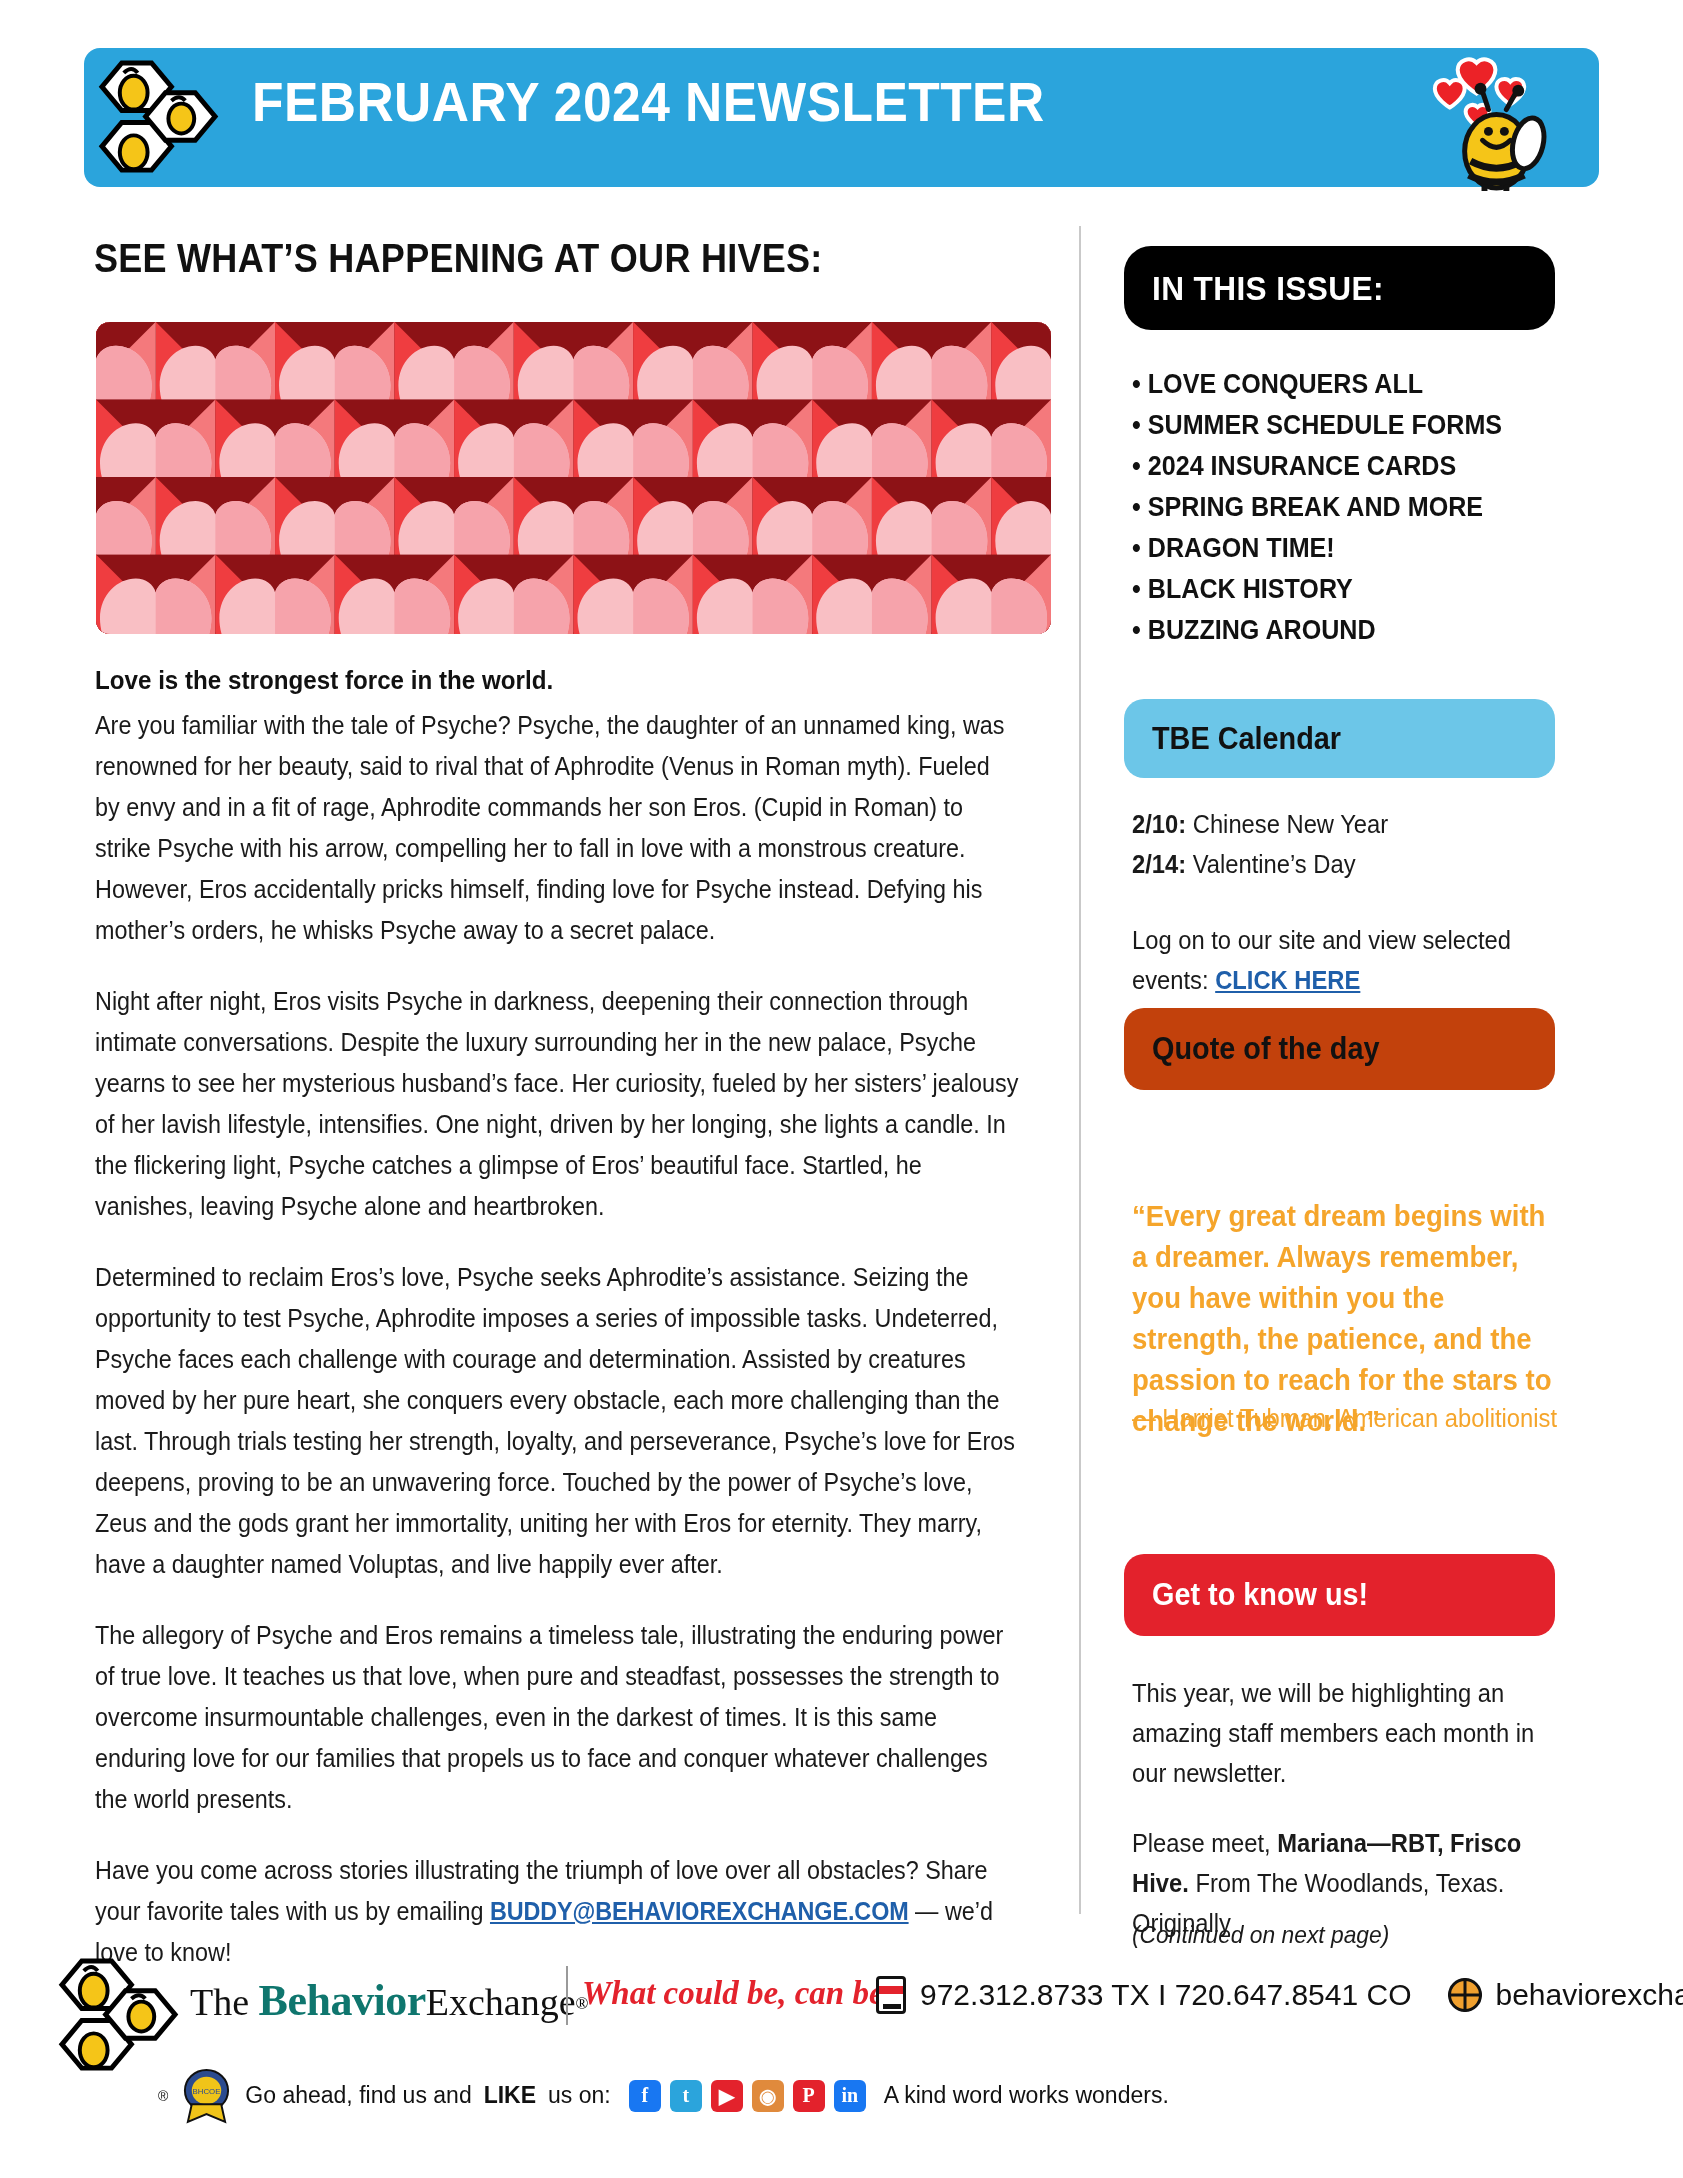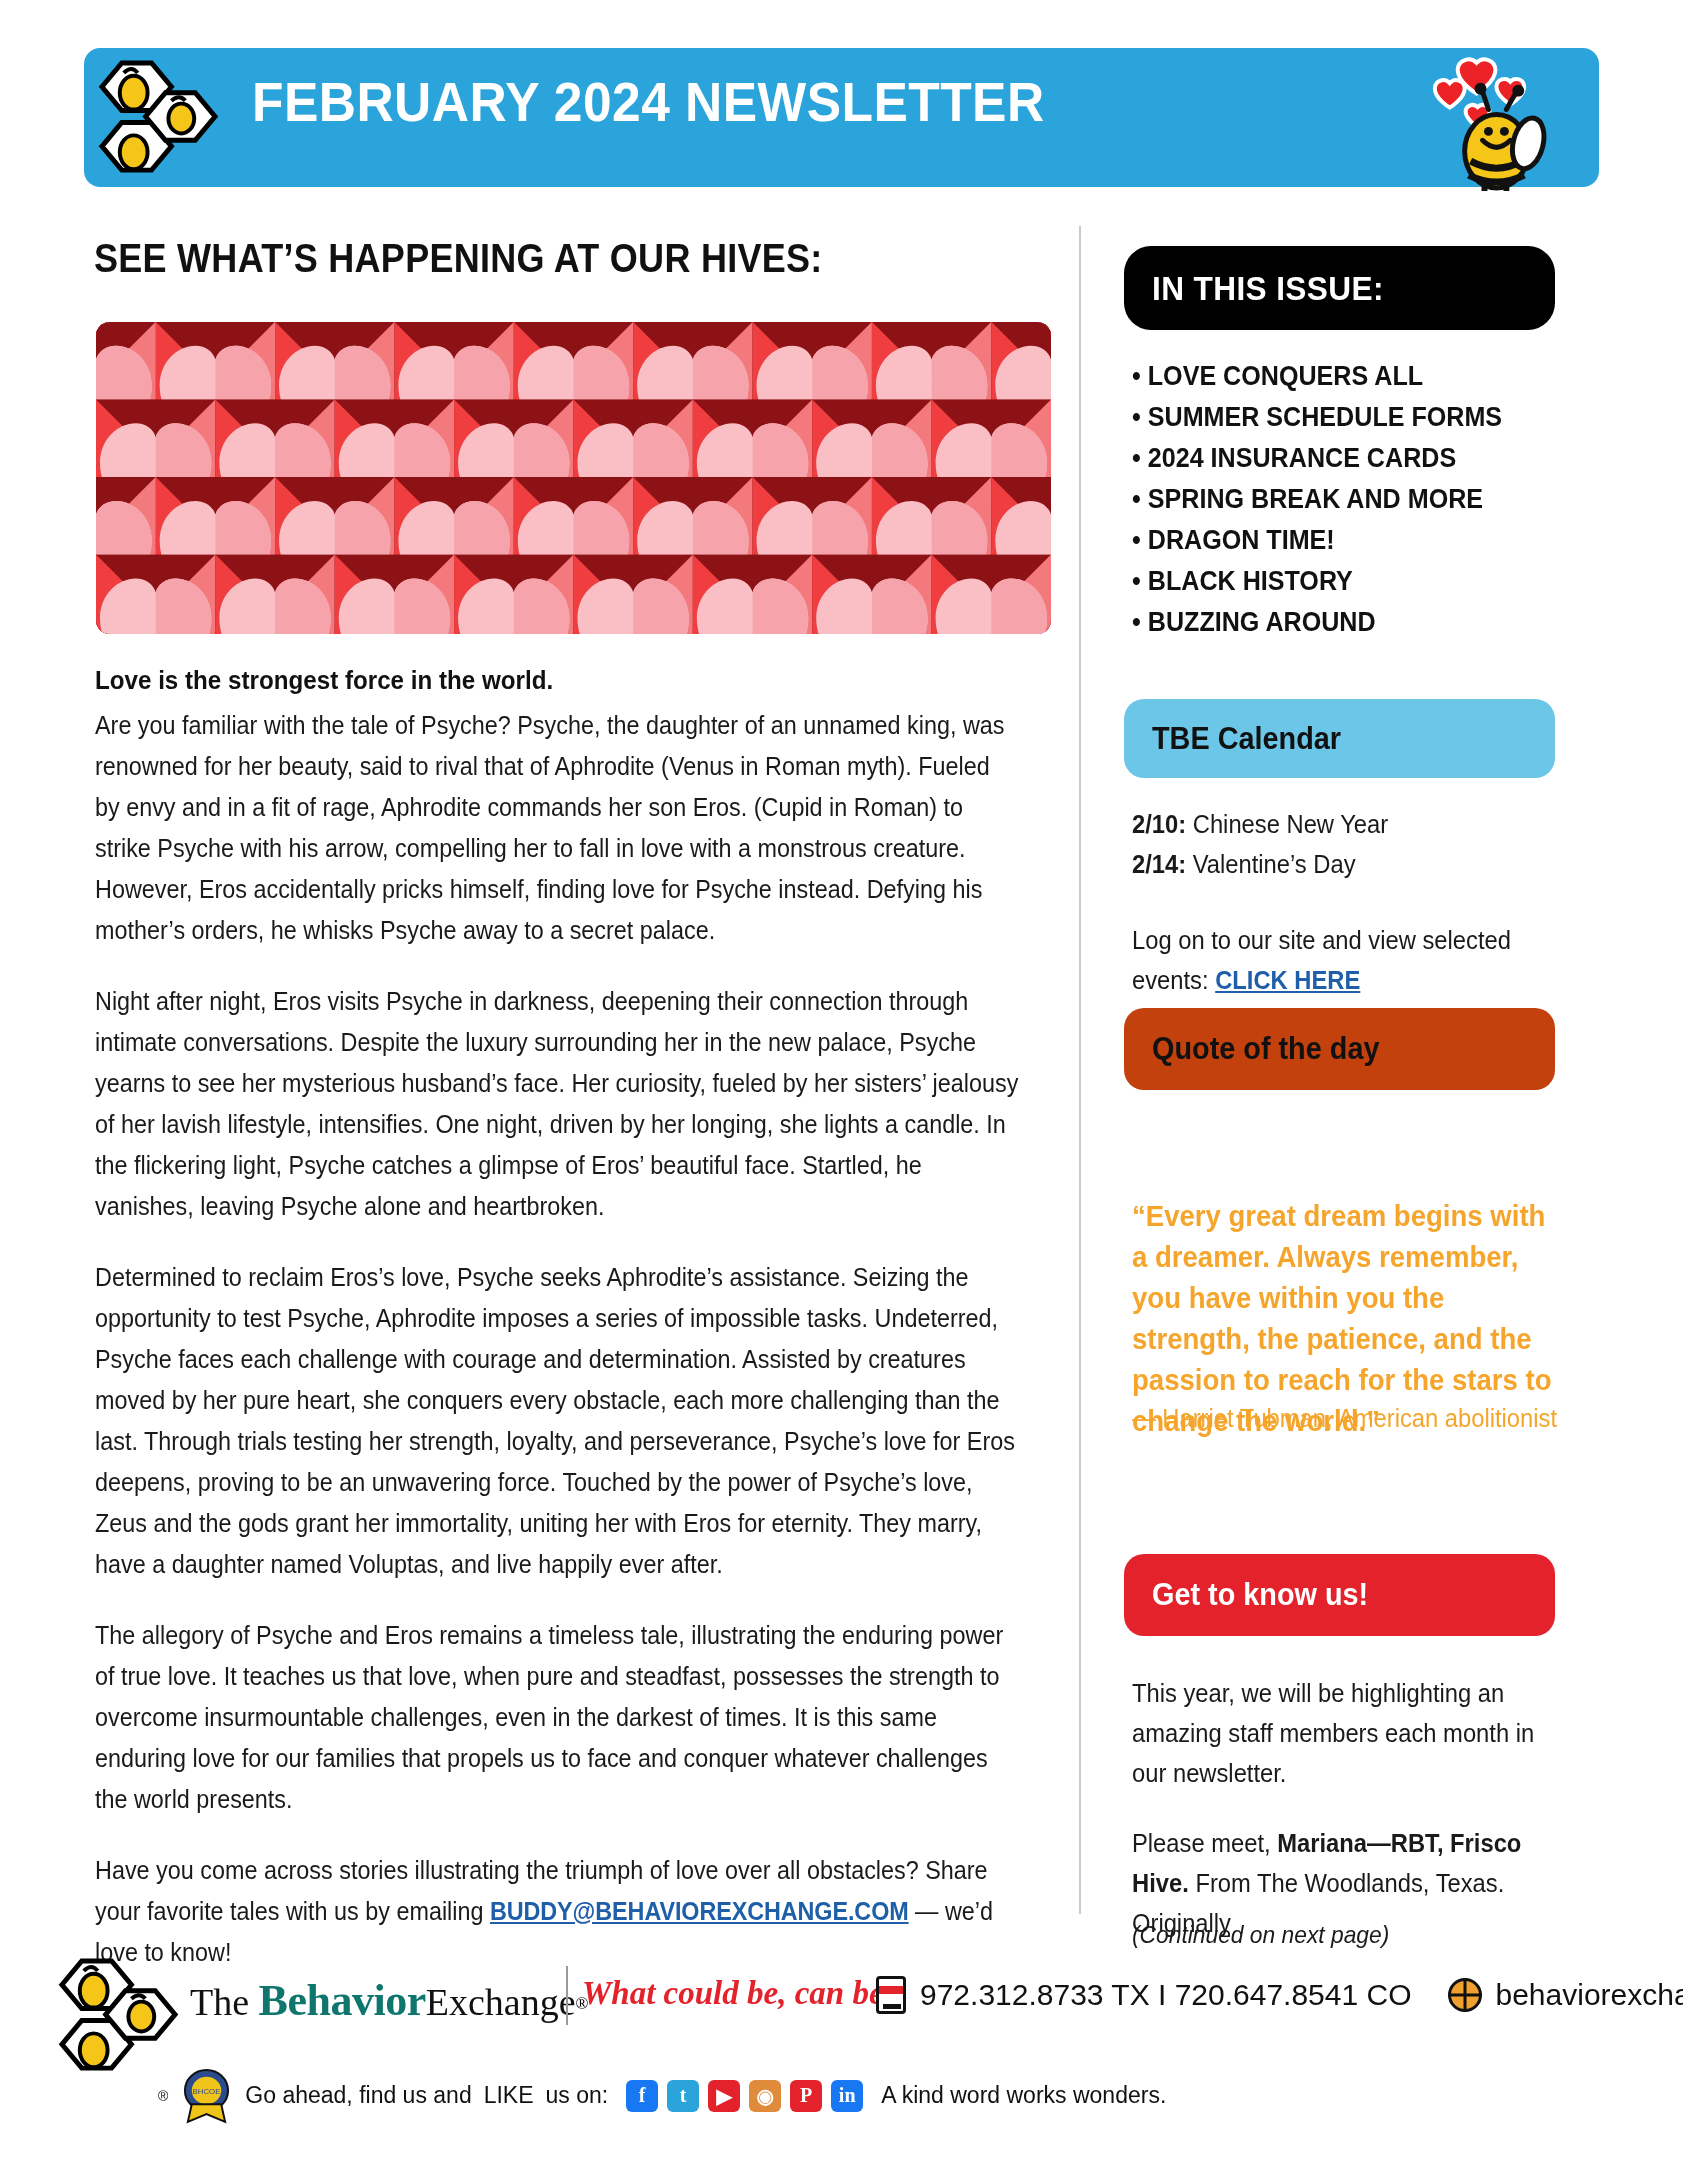--- a/index.html
+++ b/index.html
@@ -84,21 +84,21 @@
     transform: scaleX(0.93); transform-origin: left center;
     white-space: nowrap;
   }
 
   .pill-issue {
     position: absolute; top: 246px; height: 84px;
     background: #000; padding-left: 28px; border-radius: 27px;
   }
   .pill-issue .pill-label { color:#fff; font-size: 34px; letter-spacing: 0.4px; }
 
-  .issue-list { position: absolute; top: 356px; left: 8px; width: 455px; }
+  .issue-list { position: absolute; top: 364px; left: 8px; width: 455px; }
   .issue-list li {
     list-style: none;
     font-family: "Liberation Sans Narrow","Liberation Sans", sans-serif;
     font-weight: 700; font-size: 27px; color: #111;
     line-height: 41px; white-space: nowrap;
     transform: scaleX(0.93); transform-origin: left center;
   }
   .issue-list li::before { content: "• "; }
 
   .pill-calendar {
@@ -222,21 +222,21 @@
     display: flex; align-items: center; justify-content: center;
     color: #fff; font-weight: 700; font-size: 20px;
     font-family: "Liberation Serif", serif;
   }
   .s-fb { background: #1877f2; }
   .s-tw { background: #2ba4dc; }
   .s-yt { background: #e3222c; }
   .s-ig { background: #e08a3c; }
   .s-pi { background: #e3222c; }
   .s-li { background: #1877f2; }
-  .bold-like { font-weight: 400; }
+  .bold-like { font-weight: 700; }
 </style>
 </head>
 <body>
 
 <div class="page">
 
   <div class="header-band"></div>
 
   <div class="logo-hex-group">
     <svg viewBox="0 0 130 118">

